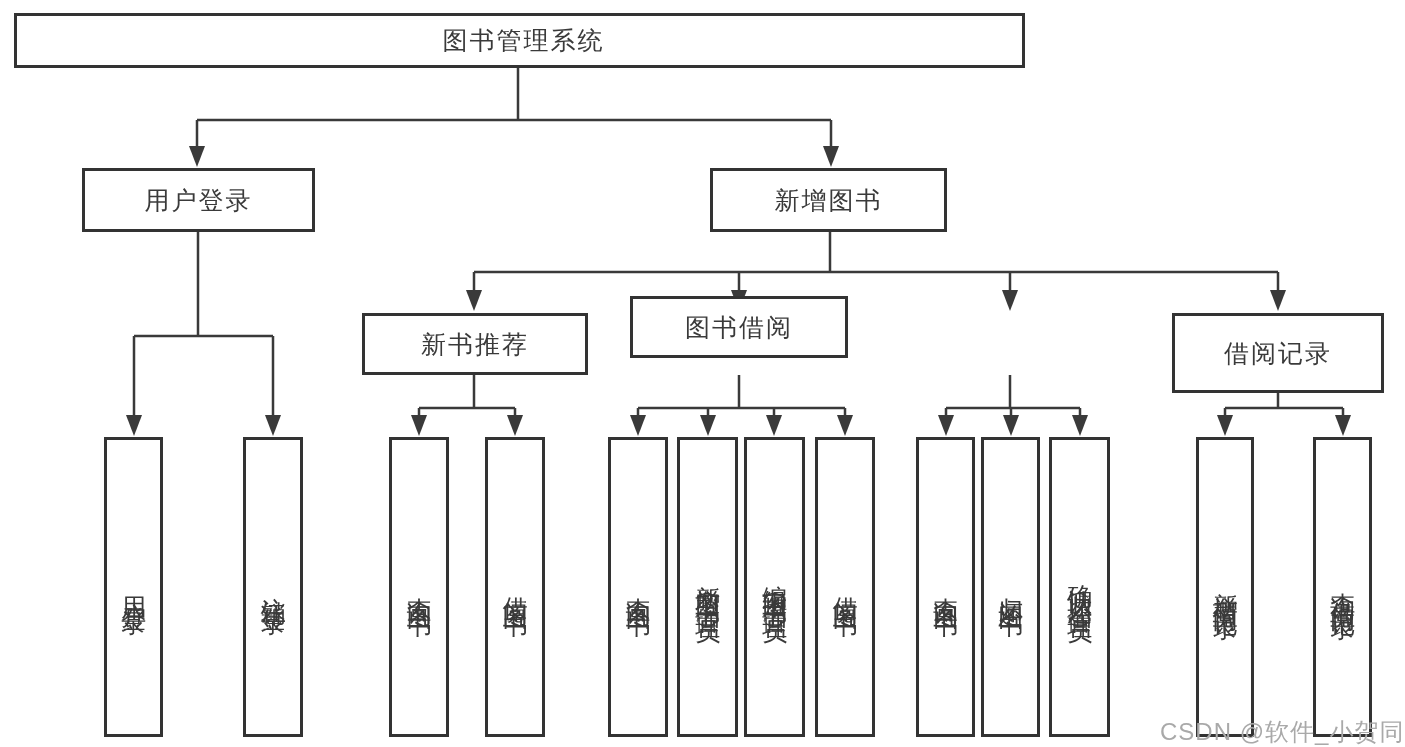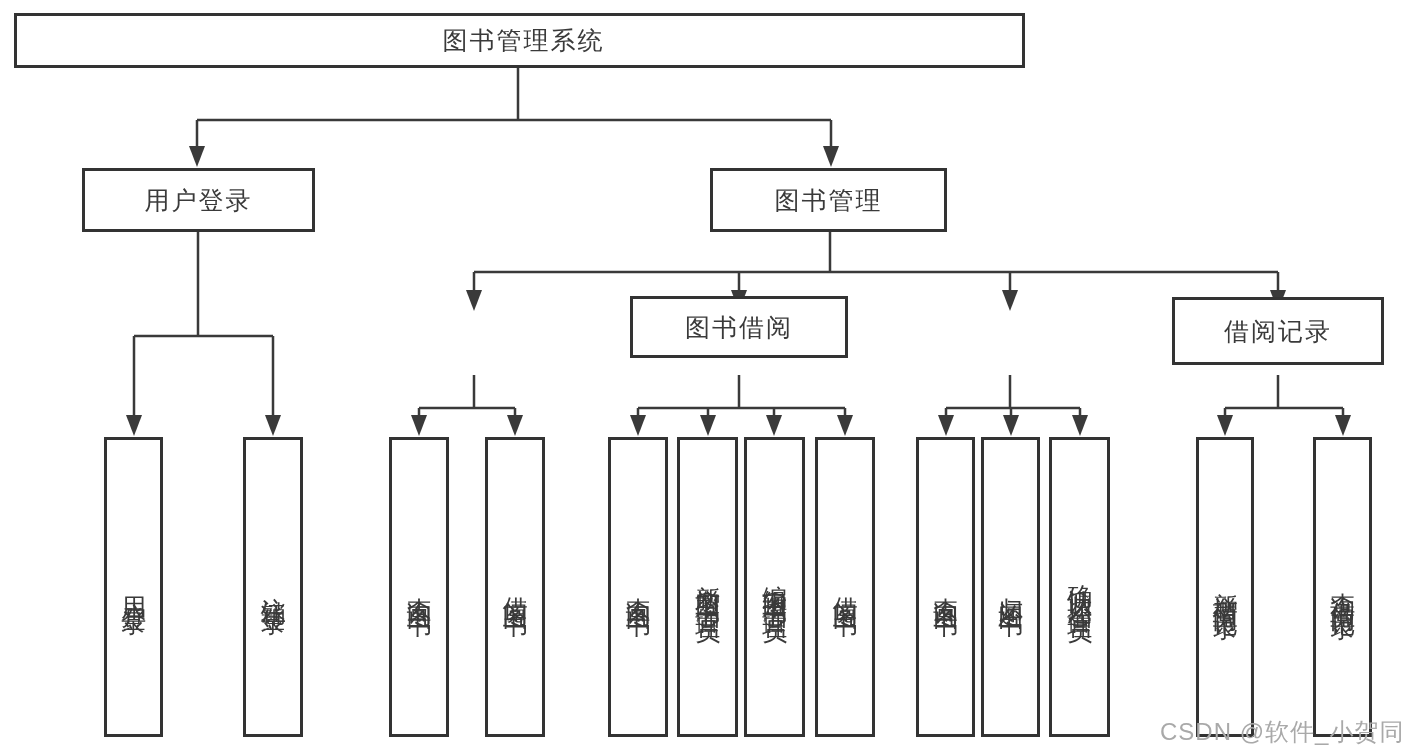--- a/index.html
+++ b/index.html
@@ -102,24 +102,25 @@
       <polygon points="1003,415 1019,415 1011,436"></polygon>
       <polygon points="1072,415 1088,415 1080,436"></polygon>
       <polygon points="1217,415 1233,415 1225,436"></polygon>
       <polygon points="1335,415 1351,415 1343,436"></polygon>
     </g>
   </svg>
 
   <div class="box" style="left:14px; top:13px; width:1011px; height:55px;padding-left:8px;">图书管理系统</div>
 
   <div class="box" style="left:82px; top:168px; width:233px; height:64px;">用户登录</div>
-  <div class="box" style="left:710px; top:168px; width:237px; height:64px;">图书管理</div>
+  <div class="box" style="left:710px; top:168px; width:237px; height:64px;">新增图书</div>
 
+  <div class="box" style="left:362px; top:313px; width:226px; height:62px;">新书推荐</div>
   <div class="box" style="left:630px; top:296px; width:218px; height:62px;">图书借阅</div>
-  <div class="box" style="left:1172px; top:297px; width:212px; height:68px;">借阅记录</div>
+  <div class="box" style="left:1172px; top:313px; width:212px; height:80px;">借阅记录</div>
 
   <div class="vbox" style="left:104px; top:437px; width:59px; height:300px;">
     <span>用户登录</span>
   </div>
   <div class="vbox" style="left:243px; top:437px; width:60px; height:300px;">
     <span>注销登录</span>
   </div>
 
   <div class="vbox" style="left:389px; top:437px; width:60px; height:300px;">
     <span>查询图书</span>

